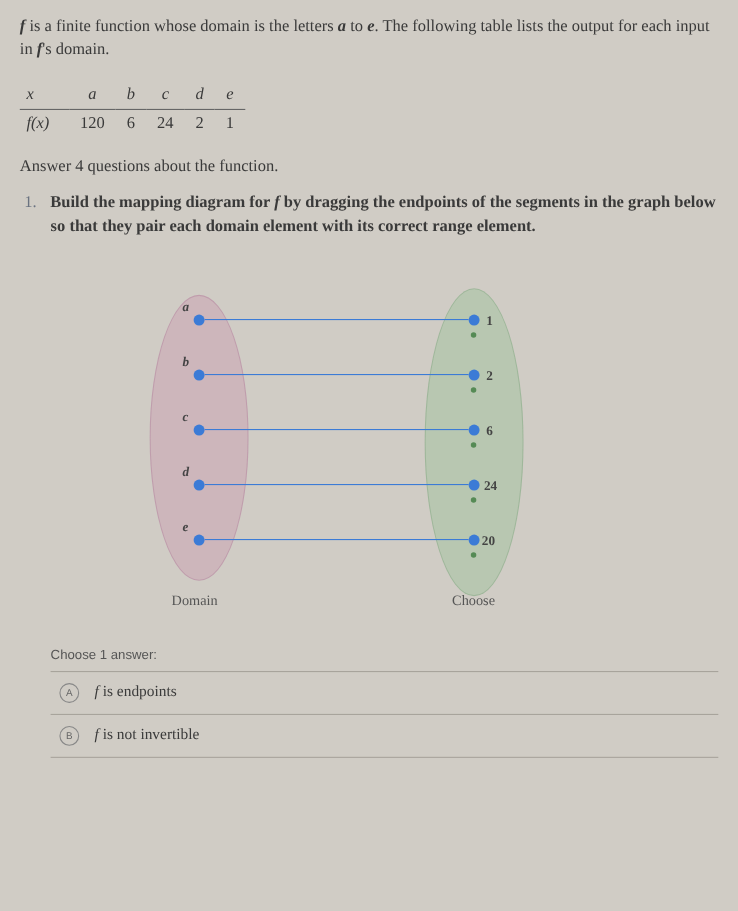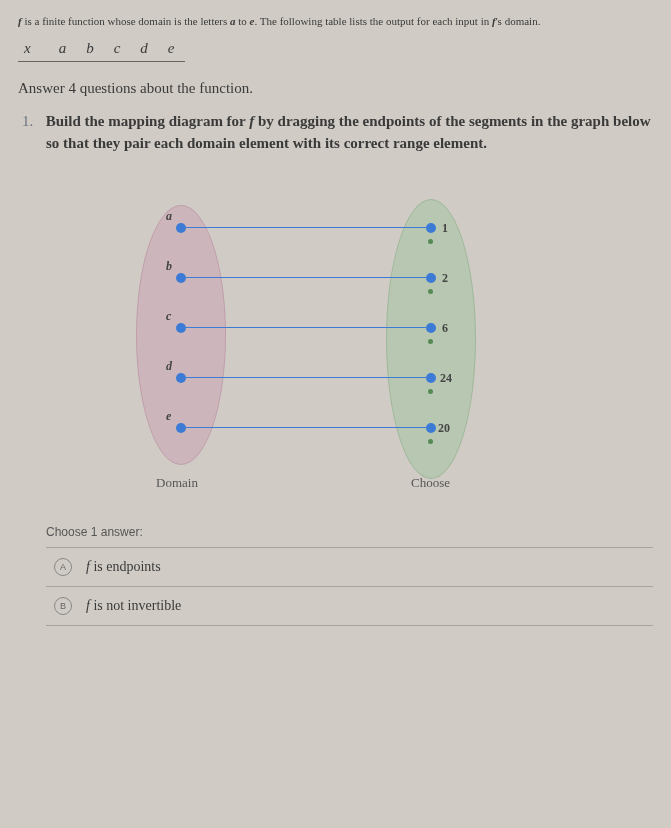--- a/index.html
+++ b/index.html
@@ -6,21 +6,21 @@
     body {
       width: 671px;
       height: 828px;
       background: #d0ccc5;
       font-family: Georgia, 'Times New Roman', serif;
       color: #3a3a3a;
       padding: 14px 18px;
       position: relative;
       overflow: hidden;
     }
-    .intro { font-size: 11px; line-height: 1.4; margin-bottom: 7px; }
+    .intro { font-size: 15px; line-height: 1.4; margin-bottom: 18px; }
     .intro .f-ital, .ital { font-style: italic; font-family: Georgia, serif; }
     .tbl { border-collapse: collapse; margin-bottom: 18px; }
     .tbl th, .tbl td { padding: 4px 10px; text-align: center; font-weight: normal; font-size: 15px; }
     .tbl th { font-style: italic; border-bottom: 1px solid #666; }
     .tbl .rowhead { text-align: left; padding-left: 6px; padding-right: 18px; }
     .answer-head { font-size: 15px; margin-bottom: 14px; }
     .q-list { list-style: none; padding-left: 28px; }
     .q-list .num { display: inline-block; width: 20px; margin-left: -24px; color: #6a7280; }
     .q-text { font-size: 15px; line-height: 1.45; }
     .bold { font-weight: bold; }
@@ -102,20 +102,28 @@
 
 <table class="tbl">
   <tbody>
       <tr>
     <th class="rowhead">x</th>
     <th>a</th>
     <th>b</th>
     <th>c</th>
     <th>d</th>
     <th>e</th>
+  </tr>
+  <tr>
+    <td class="rowhead ital">f(x)</td>
+    <td>120</td>
+    <td>6</td>
+    <td>24</td>
+    <td>2</td>
+    <td>1</td>
   </tr>
 </tbody>
   </table>
 
 <p class="answer-head">Answer 4 questions about the function.</p>
 
 <ol class="q-list">
   <li>
     <p class="q-text">
       <span class="num">1.</span>

